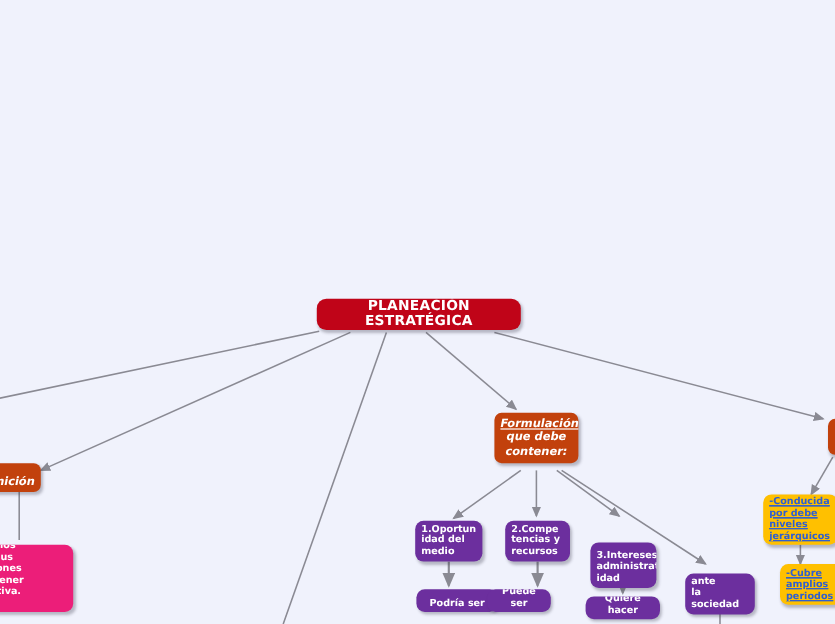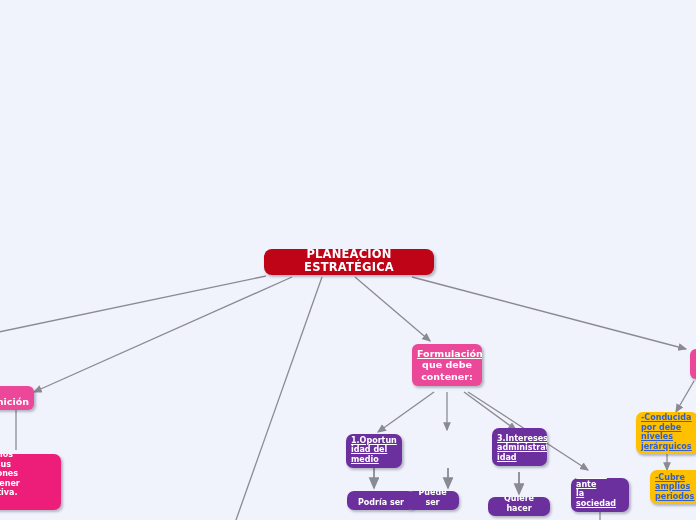--- a/index.html
+++ b/index.html
@@ -50,38 +50,38 @@
     background: #c00418;
     color: #ffffff;
     font-size: 11.5px;
     letter-spacing: 0.2px;
     border-radius: 8px;
     padding: 0 10px;
   }
 
   
   .n-darkred {
-    background: #ec4899;
+    background: #c2410c;
     color: #ffffff;
     font-size: 9.5px;
     padding: 3px 5px;
     border-radius: 6px;
+    font-style: italic;
   }
   .n-darkred .ul { text-decoration: underline; }
 
   
   .n-purple {
     background: #6c2f9e;
     color: #ffffff;
     font-size: 8px;
     padding: 4px 5px;
     border-radius: 7px;
     justify-content: flex-start;
     text-align: left;
-    text-decoration: underline;
   }
   .n-purple span { text-align: left; }
 
   
   .n-pill {
     background: #6c2f9e;
     color: #ffffff;
     font-size: 8px;
     padding: 3px 7px;
     border-radius: 7px;
@@ -198,22 +198,29 @@
   </div>
 
   <div class="node n-purple" style="left:346px; top:434px; width:56px; height:34px;">
     <span>
       <span>1.Oportun</span>
       <span>idad del</span>
       <span>medio</span>
     </span>
   </div>
 
-
-  <div class="node n-purple" style="left:492px; top:428px; width:55px; height:38px;">
+  <div class="node n-purple" style="left:421px; top:434px; width:54px; height:34px;">
+    <span>
+      <span>2.Compe</span>
+      <span>tencias y</span>
+      <span>recursos</span>
+    </span>
+  </div>
+
+  <div class="node n-purple" style="left:492px; top:452px; width:55px; height:38px;">
     <span>
       <span>3.Intereses</span>
       <span>administrat</span>
       <span>idad</span>
     </span>
   </div>
 
   <div class="node n-purple" style="left:571px; top:478px; width:58px; height:34px;">
     <span>
       <span>4.Responsa</span>

